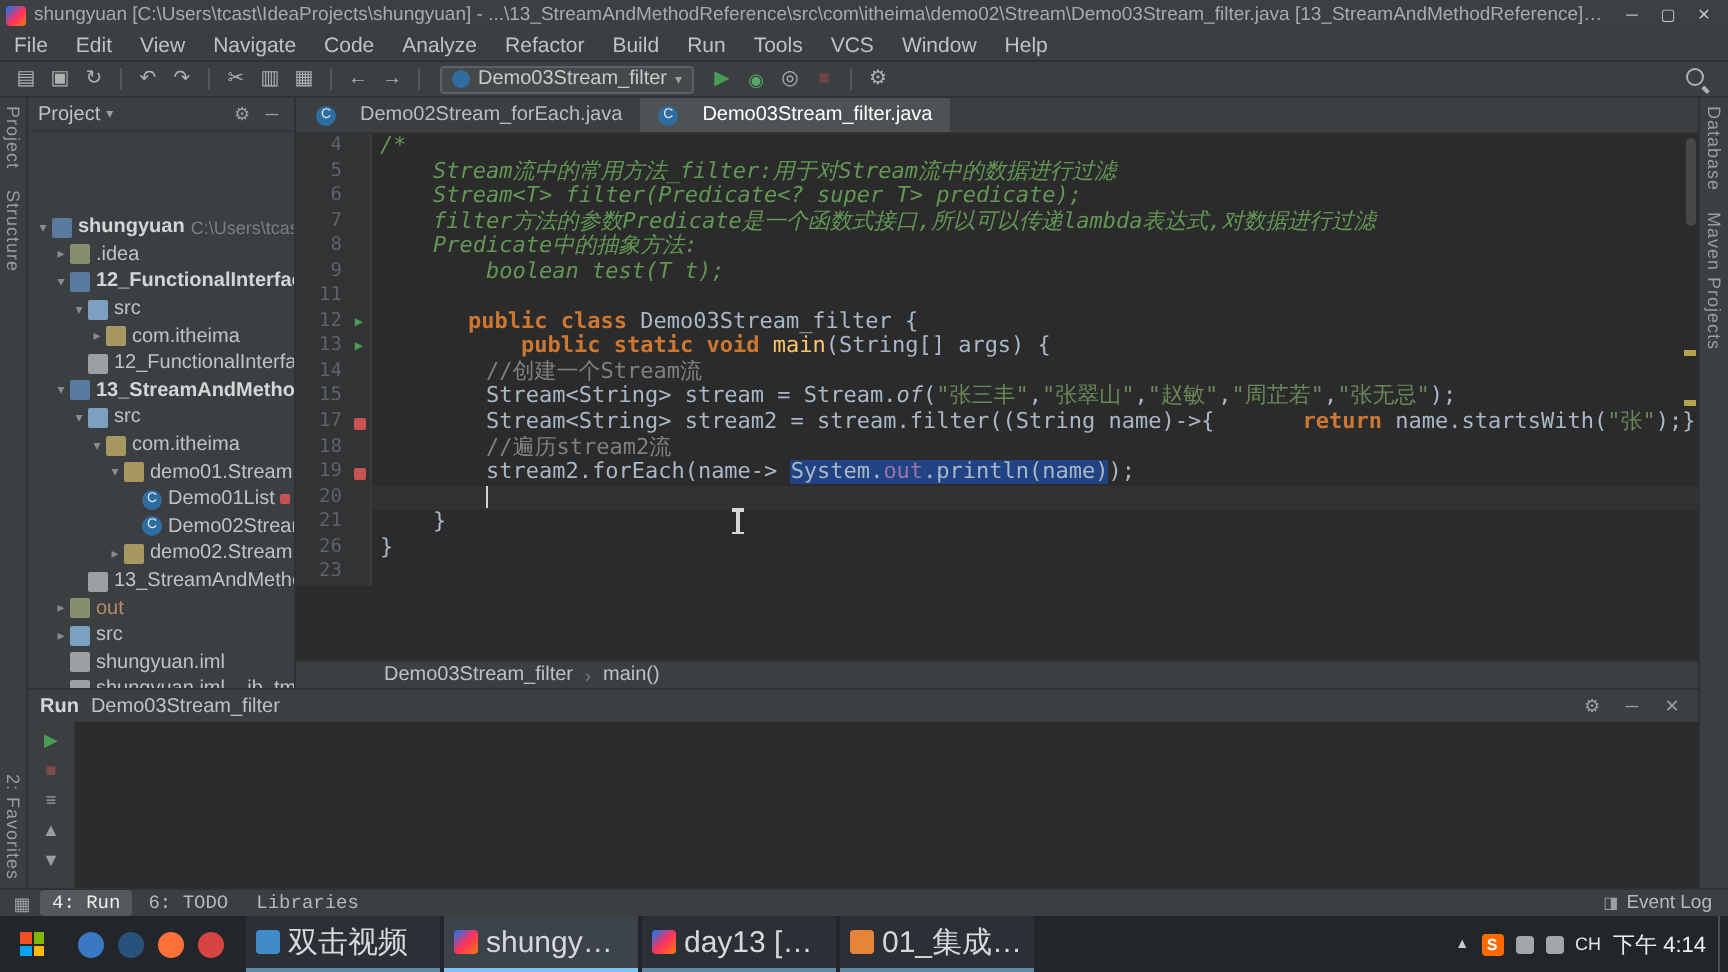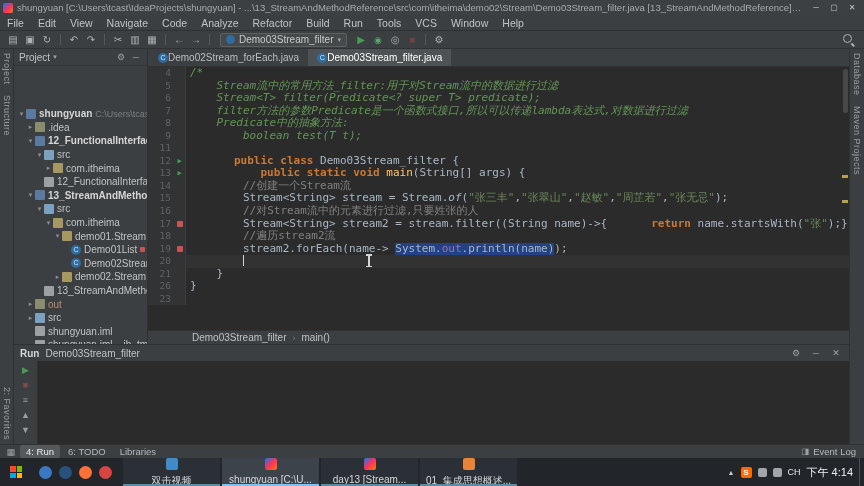--- a/index.html
+++ b/index.html
@@ -76,21 +76,21 @@
   .tree-label.bold { font-weight:bold; color:#d4d5d6; }
   .tree-label.excluded { color:#b98a6a; }
   .tree-sub { color:#7b7e81; margin-left:3px; font-size:9px; }
   .tree-badge { width:5px; height:5px; flex:none; background:var(--error-red,#c75450);
     border-radius:1px; margin-left:3px; }
 
   
   .editor-col { flex:1; min-width:0; display:flex; flex-direction:column; background:var(--bg-editor,#2b2b2b); }
   .tabs { height:18px; flex:none; background:var(--bg-panel,#3c3f41); display:flex;
     align-items:flex-end; padding-left:1px; border-bottom:1px solid #323232; }
-  .tab { height:17px; display:flex; align-items:center; gap:0; padding:0 9px;
+  .tab { height:17px; display:flex; align-items:center; gap:12px; padding:0 9px;
     font-size:10px; color:#bbbdbf; }
   .tab.active { background:#4e5254; color:#ffffff; }
   .tab-icon { width:10px; height:10px; flex:none; border-radius:50%; background:#2f6c9f;
     color:#d8e9f5; font-size:7px; line-height:10px; text-align:center; }
 
   .editor { flex:1; min-height:0; position:relative; overflow:hidden;
     font-family:"DejaVu Sans Mono", monospace; font-size:11px; }
   .cl { display:flex; height:12.55px; line-height:12.55px; white-space:pre; }
   .cl.current { background:var(--current-line,#323232); }
   .ln { width:26px; flex:none; text-align:right; padding-right:3px; font-size:9.5px;
@@ -142,21 +142,21 @@
     font-size:9px; color:#9b9ea1; }
   .ic.rerun { color:var(--run-green,#499c54); }
   .ic.stop  { color:#804a4a; }
   .run-console { flex:1; background:var(--bg-editor,#2b2b2b); }
 
   
   .statusbar { height:14px; flex:none; background:var(--bg-panel,#3c3f41);
     border-top:1px solid #2f3133; display:flex; align-items:center; gap:2px;
     padding:0 4px; font-size:9.5px; color:#b6b8ba; }
   .sb-toggle { width:14px; text-align:center; font-size:9px; color:#9da0a2; }
-  .sb-item { padding:0 6px; height:13px; line-height:13px; border-radius:2px; }
+  .sb-item { padding:0 6px; height:13px; line-height:13px; border-radius:2px;font-family:Liberation Mono, monospace; }
   .sb-item.active { background:#55595c; color:#ebebeb; }
   .sb-right { margin-left:auto; display:flex; align-items:center; gap:4px; padding-right:4px; }
   .sb-ev-icon { font-size:8px; color:#9da0a2; }
 
   .messagebar { height:12px; flex:none; background:var(--bg-panel,#3c3f41);
     border-top:1px solid #2f3133; display:flex; align-items:center;
     padding:0 8px; font-size:9.5px; color:#9ea1a3; }
 
   
   .taskbar { height:28px; flex:none; background:var(--bg-taskbar,#22262b);
@@ -164,22 +164,22 @@
   .start { width:32px; flex:none; display:flex; align-items:center; justify-content:center; }
   .start-logo { width:12px; height:12px; display:grid; grid-template-columns:1fr 1fr; gap:1px; }
   .start-logo i { display:block; }
   .start-logo i:nth-child(1){background:#f25022;} .start-logo i:nth-child(2){background:#7fba00;}
   .start-logo i:nth-child(3){background:#00a4ef;} .start-logo i:nth-child(4){background:#ffb900;}
   .quick { display:flex; align-items:center; gap:7px; padding:0 7px; }
   .q-icon { width:13px; height:13px; border-radius:50%; }
   .q-blue{background:#3b78c3;} .q-navy{background:#28527a;} .q-orange{background:#ff7139;} .q-red{background:#d64541;}
   .task-buttons { display:flex; gap:2px; padding:0 4px; align-items:stretch; }
   .task { width:97px; display:flex; align-items:center; gap:4px; padding:0 5px;
-    font-size:10px; color:#d6d9dc; background:#2b3036; border-bottom:2px solid #5f8aa6;
-    overflow:hidden; white-space:nowrap;flex-direction:column; }
+    font-size:15px; color:#d6d9dc; background:#2b3036; border-bottom:2px solid #5f8aa6;
+    overflow:hidden; white-space:nowrap; }
   .task.active { background:#3c434a; border-bottom-color:#7ec3ef; }
   .task-icon { width:12px; height:12px; flex:none; border-radius:2px; }
   .task-icon.window-blue { background:#3f8cc9; }
   .task-icon.idea { background:linear-gradient(135deg,#087cfa,#fe315d,#f97a12); }
   .task-icon.player-orange { background:#e8833a; }
   .task-label { overflow:hidden; text-overflow:ellipsis; }
   .tray { margin-left:auto; display:flex; align-items:center; gap:6px; padding:0 6px; font-size:9px; }
   .tray-chevron { font-size:7px; color:#c9ccd0; }
   .tray-sogou { width:11px; height:11px; background:#ff6a00; border-radius:2px; color:#fff;
     font-size:8px; line-height:11px; text-align:center; font-weight:bold; }
@@ -386,21 +386,20 @@
                 <div class="cl"><span class="ln">5</span><span class="mk"></span><span class="ct"><span class="com">    Stream流中的常用方法_filter:用于对Stream流中的数据进行过滤</span></span></div>
                 <div class="cl"><span class="ln">6</span><span class="mk"></span><span class="ct"><span class="com">    Stream&lt;T&gt; filter(Predicate&lt;? super T&gt; predicate);</span></span></div>
                 <div class="cl"><span class="ln">7</span><span class="mk"></span><span class="ct"><span class="com">    filter方法的参数Predicate是一个函数式接口,所以可以传递lambda表达式,对数据进行过滤</span></span></div>
                 <div class="cl"><span class="ln">8</span><span class="mk"></span><span class="ct"><span class="com">    Predicate中的抽象方法:</span></span></div>
                 <div class="cl"><span class="ln">9</span><span class="mk"></span><span class="ct"><span class="com">        boolean test(T t);</span></span></div>
                 <div class="cl"><span class="ln">11</span><span class="mk"></span><span class="ct"></span></div>
                 <div class="cl"><span class="ln">12</span><span class="mk mk-run">▶</span><span class="ct"><span class="kw">public class </span><span class="pln">Demo03Stream_filter {</span></span></div>
                 <div class="cl"><span class="ln">13</span><span class="mk mk-run">▶</span><span class="ct"><span class="pln">    </span><span class="kw">public static void </span><span class="meth">main</span><span class="pln">(String[] args) {</span></span></div>
                 <div class="cl"><span class="ln">14</span><span class="mk"></span><span class="ct"><span class="pln">        </span><span class="lcom">//创建一个Stream流</span></span></div>
                 <div class="cl"><span class="ln">15</span><span class="mk"></span><span class="ct"><span class="pln">        Stream&lt;String&gt; stream = Stream.</span><span class="pln static">of</span><span class="pln">(</span><span class="str">"张三丰"</span><span class="pln">,</span><span class="str">"张翠山"</span><span class="pln">,</span><span class="str">"赵敏"</span><span class="pln">,</span><span class="str">"周芷若"</span><span class="pln">,</span><span class="str">"张无忌"</span><span class="pln">);</span></span></div>
-                <div class="cl"><span class="ln">16</span><span class="mk"></span><span class="ct"><span class="pln">        </span><span class="lcom">//对Stream流中的元素进行过滤,只要姓张的人</span></span></div>
                 <div class="cl"><span class="ln">17</span><span class="mk mk-red"></span><span class="ct"><span class="pln">        Stream&lt;String&gt; stream2 = stream.filter((String name)-&gt;{</span><span class="kw">return</span><span class="pln"> name.startsWith(</span><span class="str">"张"</span><span class="pln">);});</span></span></div>
                 <div class="cl"><span class="ln">18</span><span class="mk"></span><span class="ct"><span class="pln">        </span><span class="lcom">//遍历stream2流</span></span></div>
                 <div class="cl"><span class="ln">19</span><span class="mk mk-red"></span><span class="ct"><span class="pln">        stream2.forEach(name-&gt; </span><span class="pln sel">System</span><span class="pln sel">.</span><span class="fld sel">out</span><span class="pln sel">.println(name)</span><span class="pln">);</span></span></div>
                 <div class="cl current"><span class="ln">20</span><span class="mk"></span><span class="ct"><span class="pln">        </span><span class="caret"></span></span></div>
                 <div class="cl"><span class="ln">21</span><span class="mk"></span><span class="ct"><span class="pln">    }</span></span></div>
                 <div class="cl"><span class="ln">26</span><span class="mk"></span><span class="ct"><span class="pln">}</span></span></div>
                 <div class="cl"><span class="ln">23</span><span class="mk"></span><span class="ct"></span></div>
               </div>
             <div class="stripe">
               <div class="stripe-thumb"></div>

